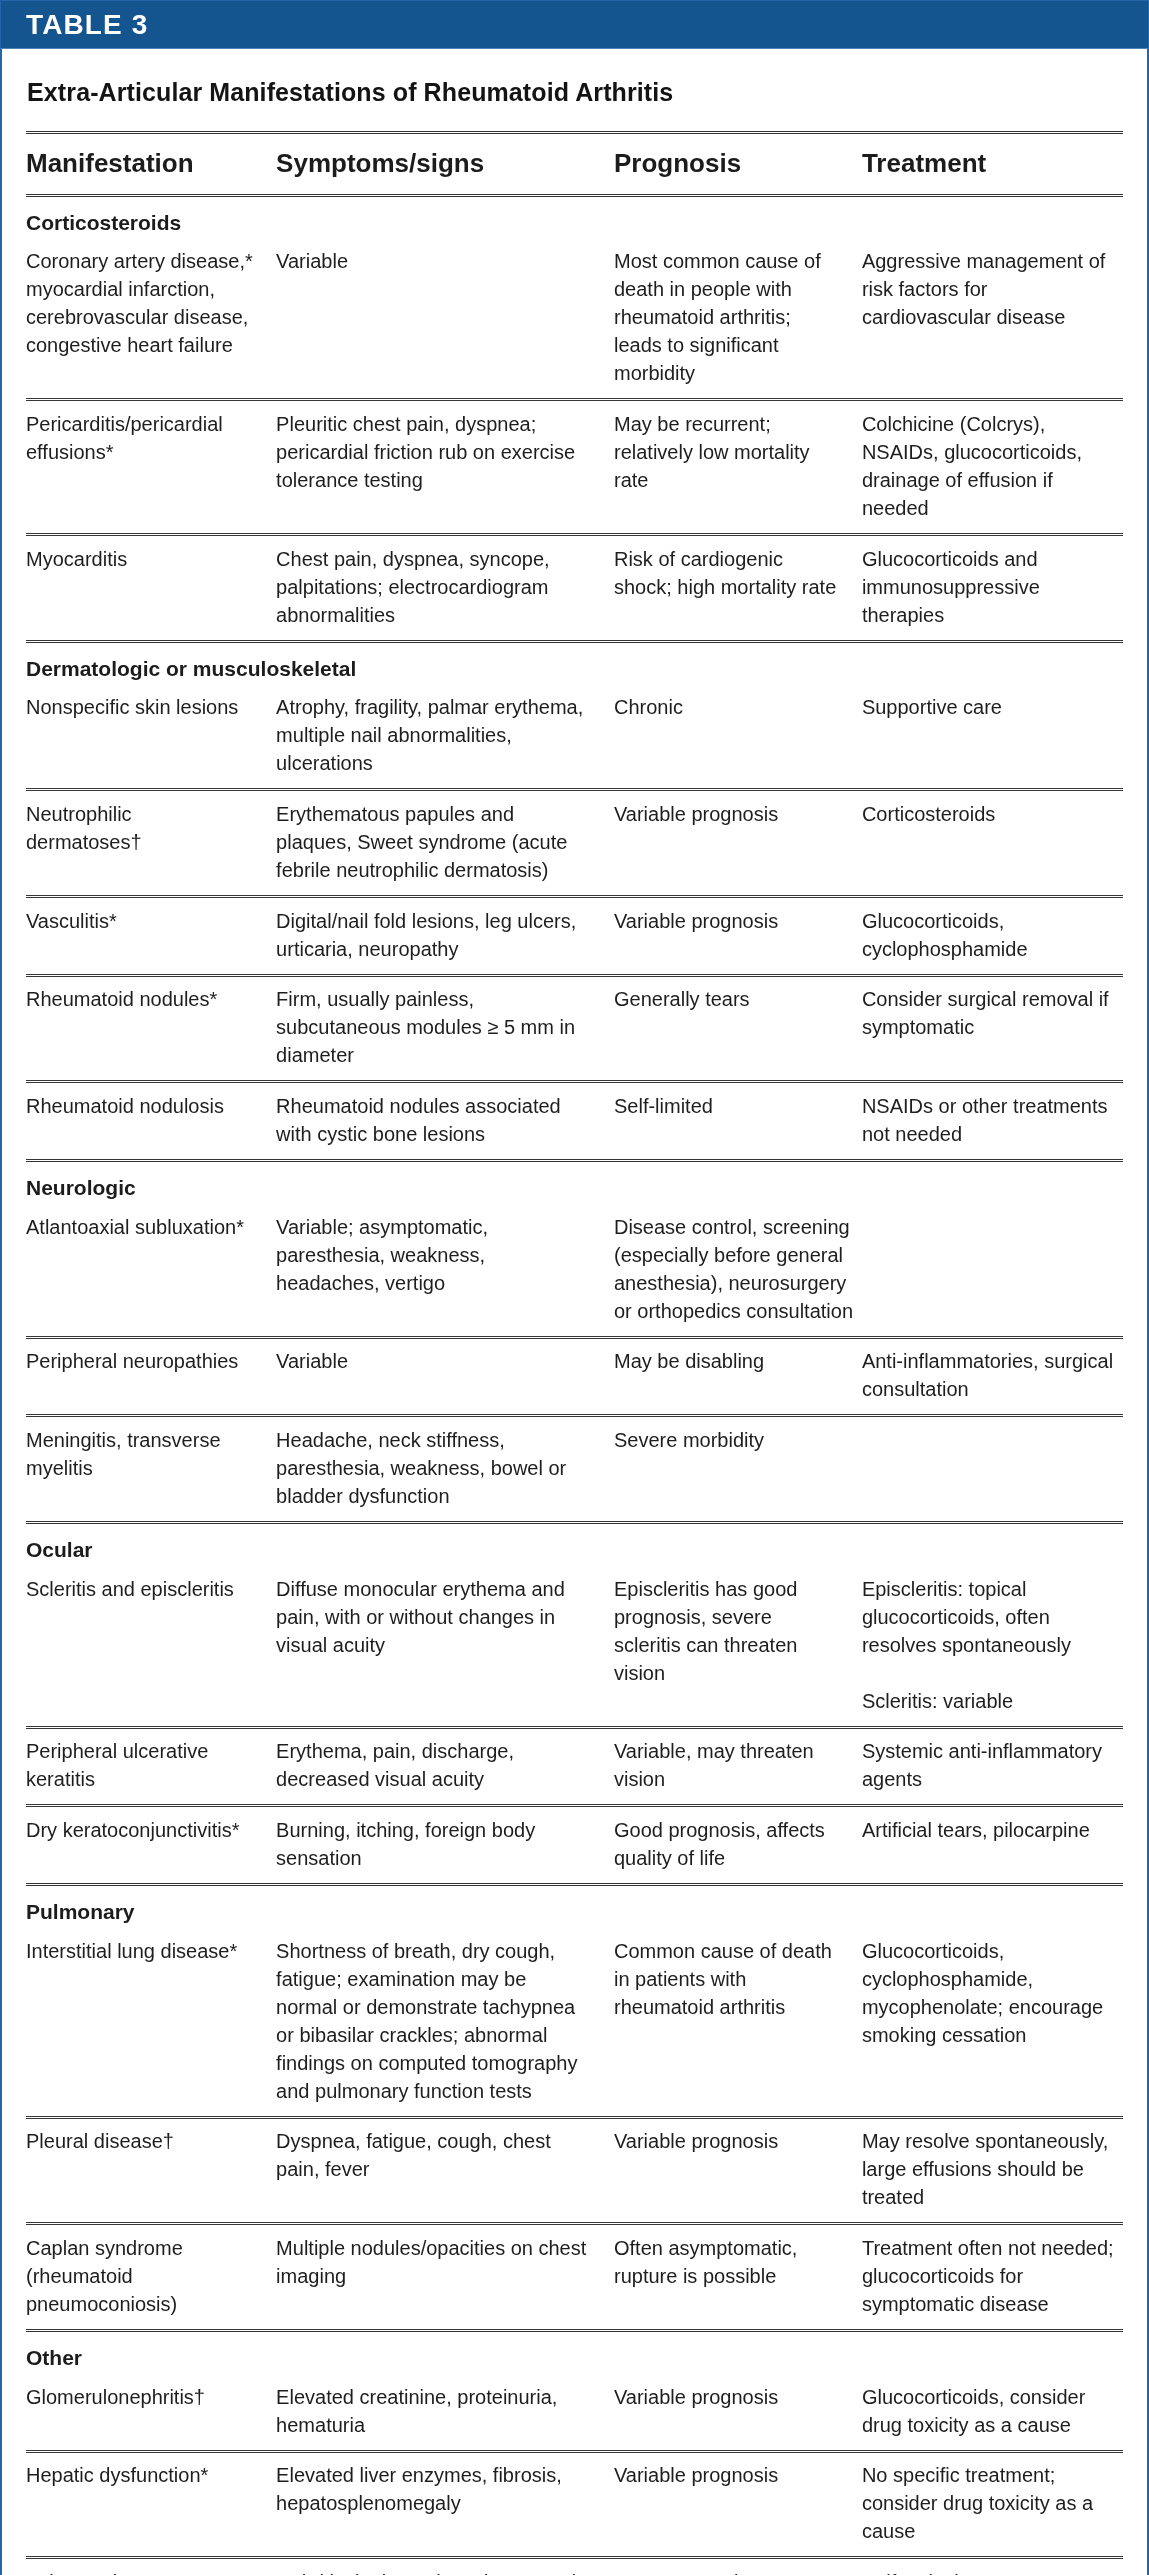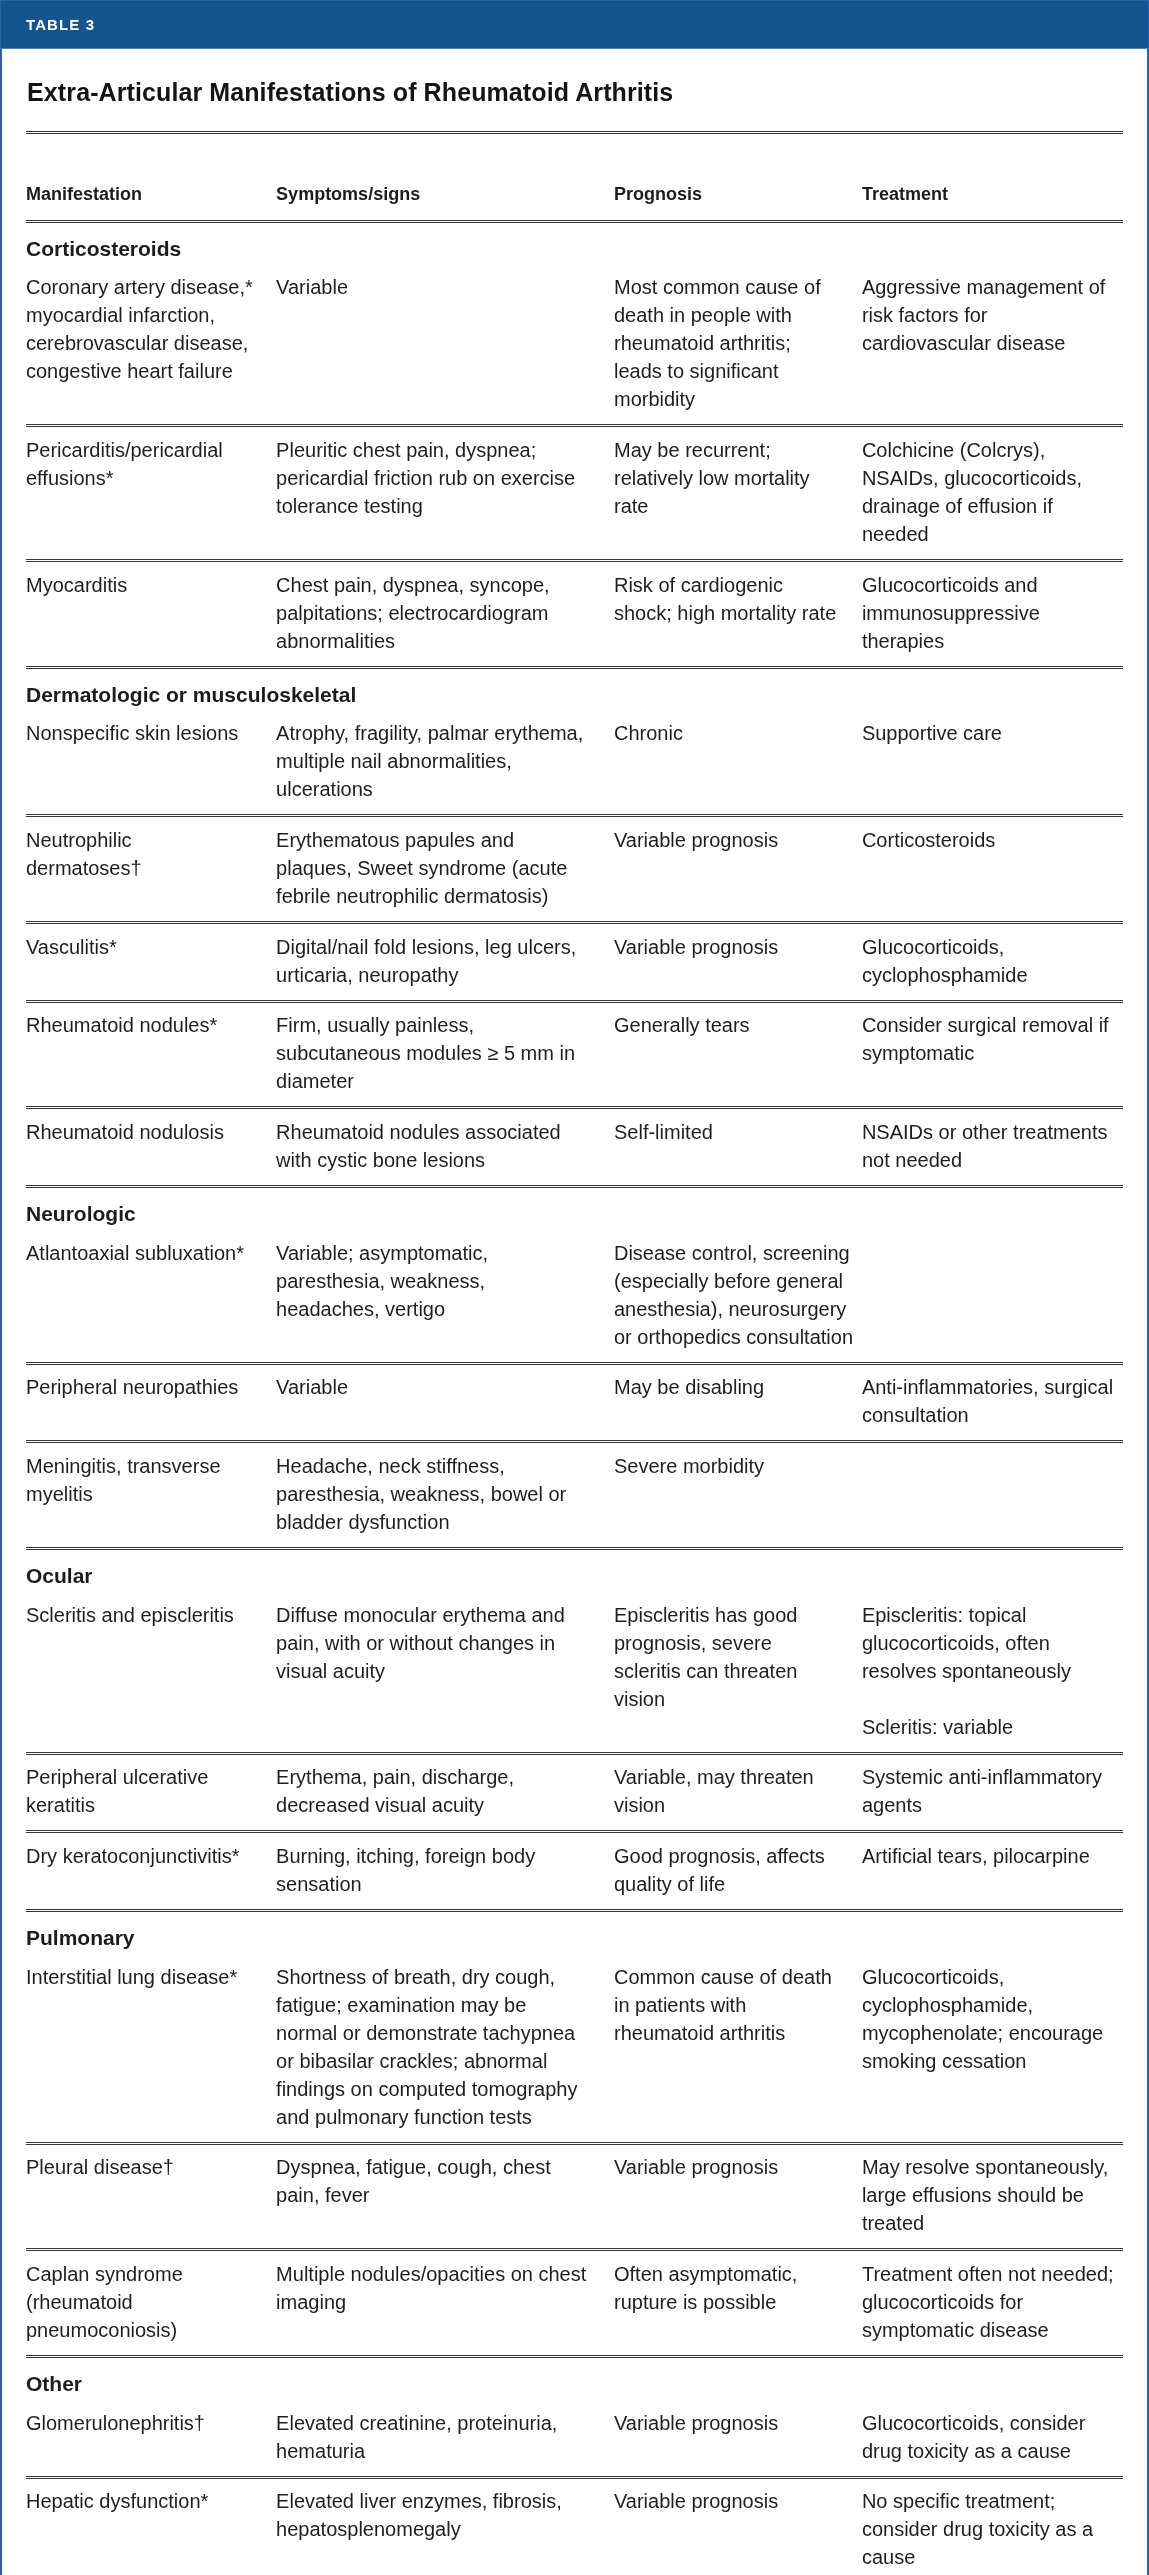--- a/index.html
+++ b/index.html
@@ -17,21 +17,21 @@
     height: 49px;
     background: var(--banner-blue, #15558f);
     border: 0.5px solid var(--border-blue, #2467a8);
     border-bottom: 1.6px solid #4d83b5;
     display: flex;
     align-items: center;
     padding-left: 25px;
   }
   .banner .tag {
     color: #ffffff;
-    font-size: 15px;
+    font-size: 28px;
     font-weight: bold;
     letter-spacing: 1.1px;
   }
 
   
   .panel {
     border-left: 2.2px solid var(--border-blue, #2467a8);
     border-right: 2.2px solid var(--border-blue, #2467a8);
     border-bottom: 2.7px solid var(--border-blue, #2467a8);
     padding: 0 24px;
@@ -46,24 +46,23 @@
     letter-spacing: 0.1px;
   }
 
   .colheads {
     display: grid;
     grid-template-columns: 22.8% 30.8% 22.6% 23.8%;
     padding: 14.3px 0 14.3px 0;
     border-top: 3.8px double var(--rule, #333333);
   }
   .colhead {
-    font-size: 18px;
+    font-size: 26px;
     font-weight: bold;
     padding-right: 22px;
-    margin-top: 36px;
   }
 
   .section { border-top: 3.8px double var(--rule, #333333); }
   .section-title {
     font-size: 21px;
     font-weight: bold;
     padding: 14.3px 0 3.3px 0;
   }
 
   .row {

